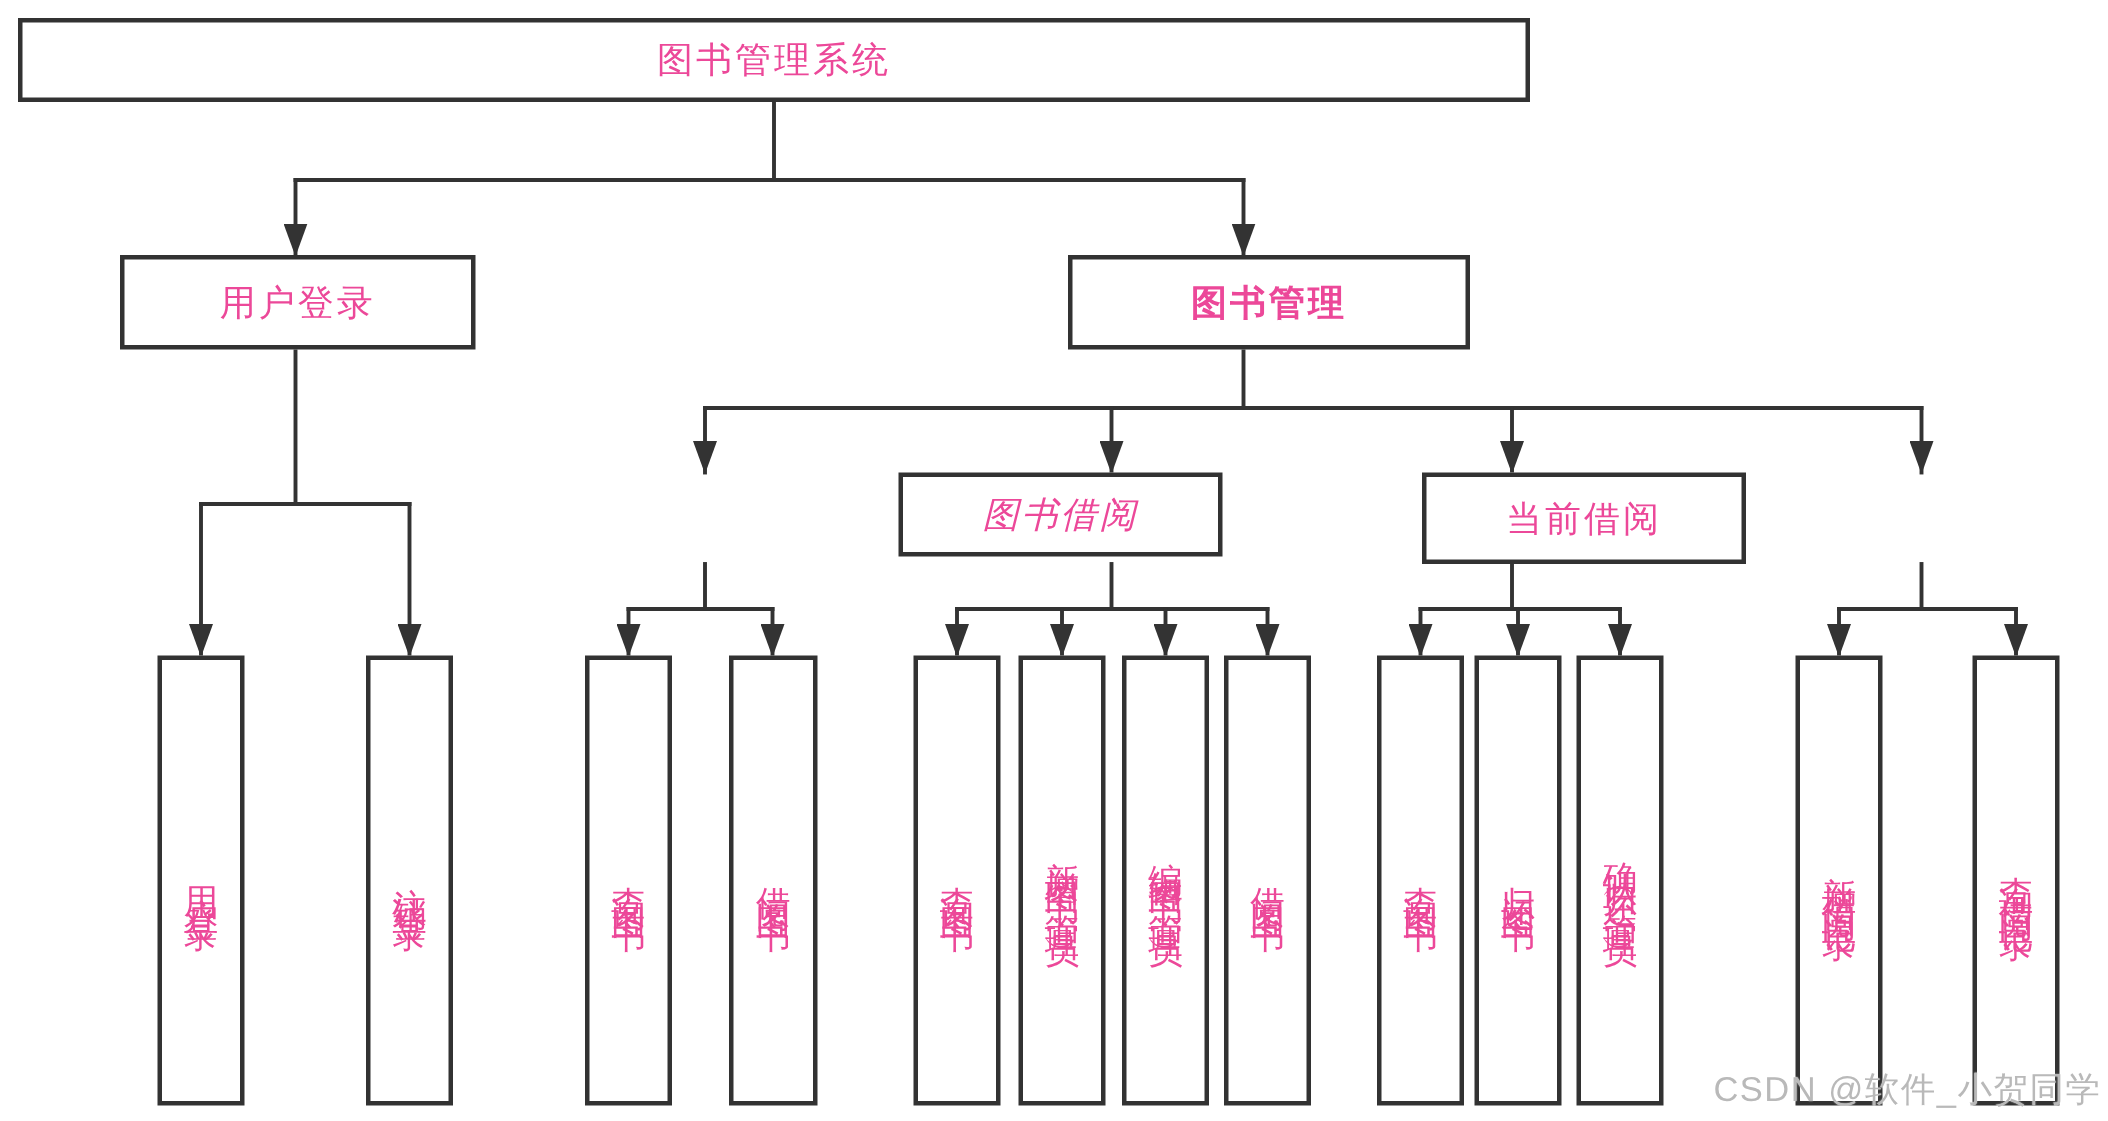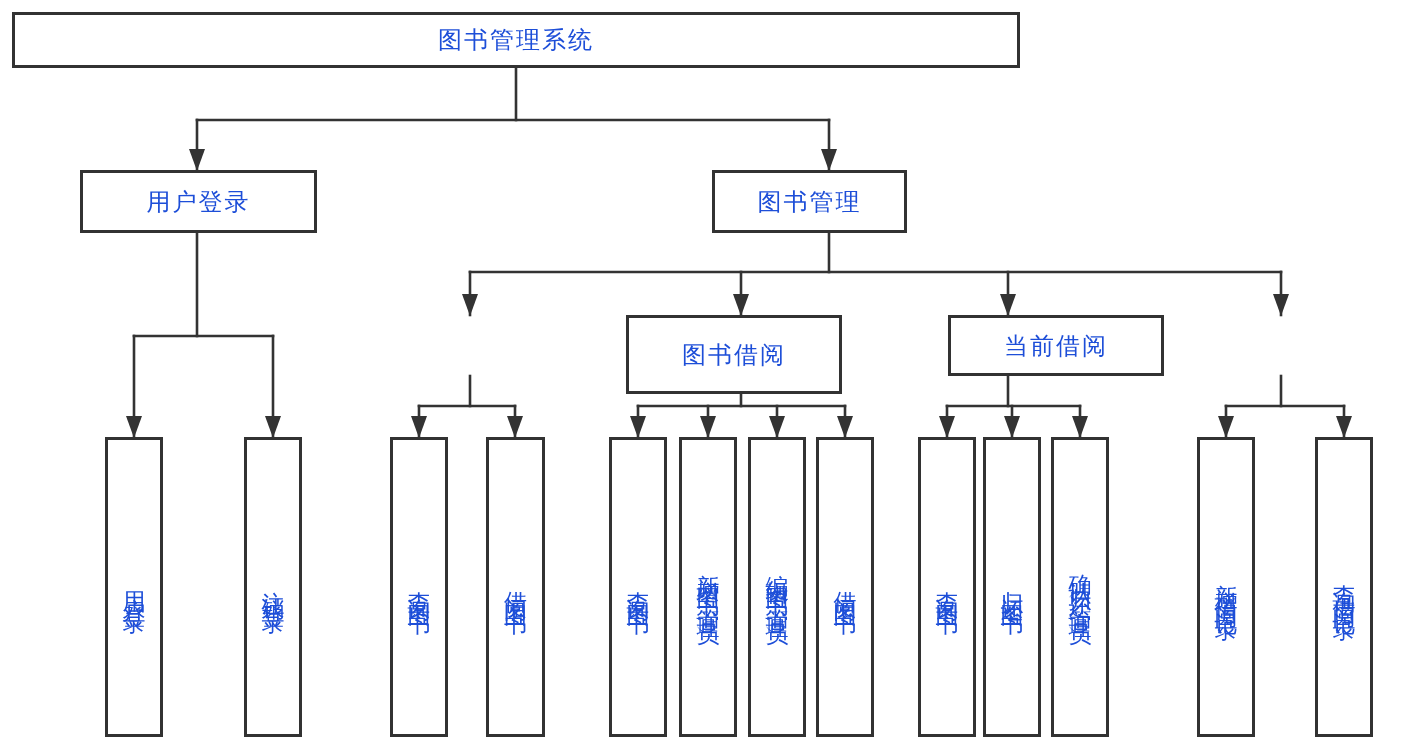--- a/index.html
+++ b/index.html
@@ -6,21 +6,21 @@
   body{font-family:"Liberation Sans","DejaVu Sans",sans-serif;}
   .canvas{
     position:relative;width:1405px;height:747px;background:#ffffff;overflow:hidden;
   }
   .wires{position:absolute;left:0;top:0;z-index:1;}
   .wire{stroke:#333333;stroke-width:2.6;fill:none;stroke-linecap:square;}
   .node{
     position:absolute;z-index:2;box-sizing:border-box;
     background:#ffffff;border:3px solid #323232;
     display:flex;align-items:center;justify-content:center;
-    color:#1d4ed8;font-size:24px;letter-spacing:2px;
+    color:#ec4899;font-size:24px;letter-spacing:2px;
     white-space:nowrap;
   }
   .leaf{
     writing-mode:vertical-rl;text-orientation:mixed;
     font-size:23px;letter-spacing:7px;line-height:1;
     top:437px;width:58px;height:300px;
   }
   .watermark{
     position:absolute;z-index:5;right:4px;top:711px;
     color:#b9b9b9;font-size:23px;letter-spacing:1px;
@@ -76,37 +76,38 @@
 
     <path class="wire" d="M1281,376 L1281,406"></path>
     <path class="wire" d="M1226,406 L1344,406"></path>
     <path class="wire" d="M1226,406 L1226,437" marker-end="url(#arr)"></path>
     <path class="wire" d="M1344,406 L1344,437" marker-end="url(#arr)"></path>
   </svg>
 
   <div class="node" style="left:12px;top:12px;width:1008px;height:56px;">图书管理系统</div>
 
   <div class="node" style="left:80px;top:170px;width:237px;height:63px;">用户登录</div>
-  <div class="node" style="left:712px;top:170px;width:195px;height:63px;">图书管理</div>
+  <div class="node" style="left:712px;top:170px;width:268px;height:63px;font-weight:bold;">图书管理</div>
 
-  <div class="node" style="left:626px;top:315px;width:216px;height:79px;">图书借阅</div>
+  <div class="node" style="left:599px;top:315px;width:216px;height:56px;font-style:italic;">图书借阅</div>
   <div class="node" style="left:900px;top:315px;width:216px;height:61px;margin-left:48px;">当前借阅</div>
 
   <div class="node leaf" style="left:105px;">用户登录</div>
   <div class="node leaf" style="left:244px;">注销登录</div>
 
   <div class="node leaf" style="left:390px;">查询图书</div>
   <div class="node leaf" style="left:486px;width:59px;">借阅图书</div>
 
   <div class="node leaf" style="left:609px;">查询图书</div>
   <div class="node leaf" style="left:679px;">新增图书（管理员）</div>
   <div class="node leaf" style="left:748px;">编辑图书（管理员）</div>
   <div class="node leaf" style="left:816px;">借阅图书</div>
 
   <div class="node leaf" style="left:918px;">查询图书</div>
   <div class="node leaf" style="left:983px;">归还图书</div>
   <div class="node leaf" style="left:1051px;">确认归还（管理员）</div>
 
   <div class="node leaf" style="left:1197px;">新增借阅记录</div>
   <div class="node leaf" style="left:1315px;">查询借阅记录</div>
 
+  <div class="watermark">CSDN @软件_小贺同学</div>
 
 </div>
 
 </body></html>

